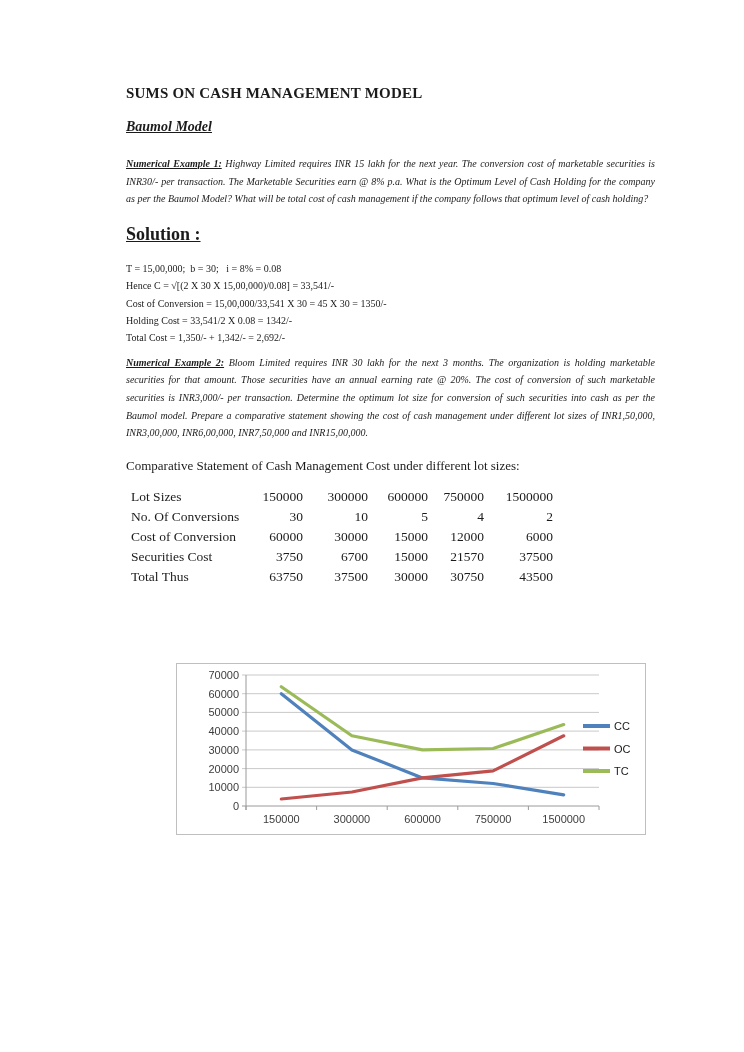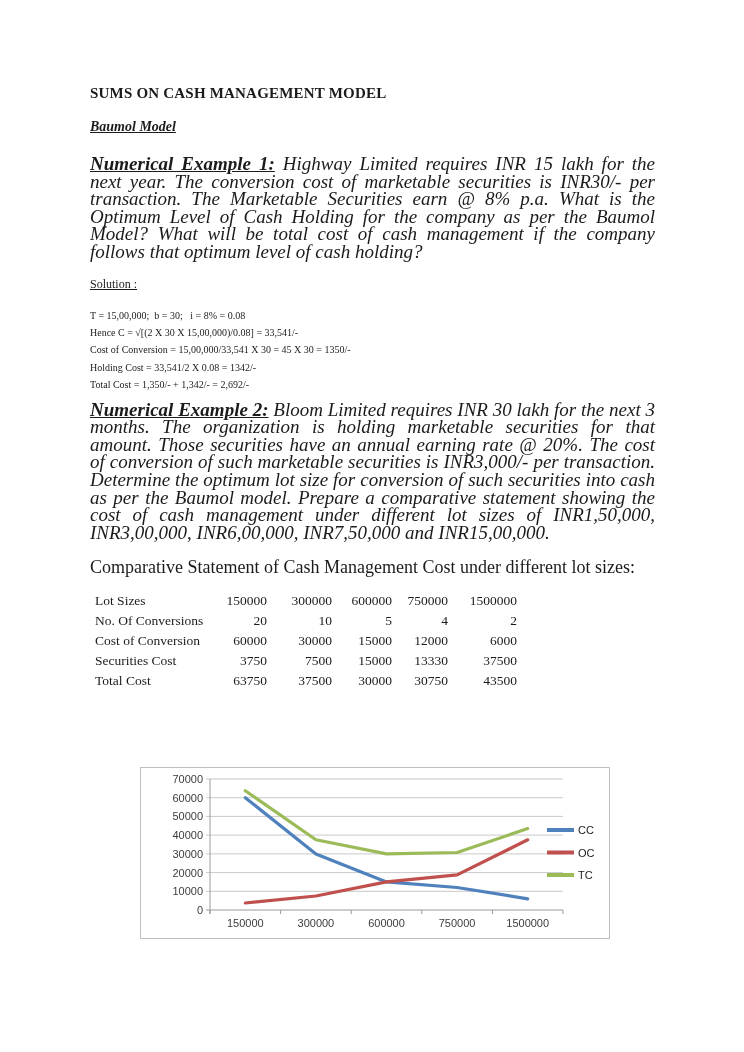--- a/index.html
+++ b/index.html
@@ -1,37 +1,37 @@
 <!DOCTYPE html>
 <html><head>
 <meta charset="utf-8">
 <style>
   html,body { margin:0; padding:0; }
   body {
     width:744px; height:1052px; background:#ffffff; overflow:hidden;
     font-family:"Liberation Serif", serif; color:#1b1b1b; position:relative;
   }
-  .page { padding:85px 89px 0 90px; }
+  .page { padding:85px 89px 0 90px;margin-left:36px; }
 
   .doc-title { font-size:15px; font-weight:bold; margin:0 0 17px 0; letter-spacing:.2px; }
   .section-heading { font-size:14px; font-weight:bold; font-style:italic;
     text-decoration:underline; margin:0 0 20px 0; }
 
-  .para { text-align:justify; font-size:19px; line-height:17.6px;
+  .para { text-align:justify; font-size:10px; line-height:17.6px;
     margin:0 0 16px 0; font-style:italic; }
   .ex-label { font-weight:bold; text-decoration:underline; }
 
-  .solution-heading { font-size:12px; font-weight:normal; text-decoration:underline;
+  .solution-heading { font-size:18px; font-weight:bold; text-decoration:underline;
     margin:0 0 15px 0; }
 
   .formulas { font-size:10px; line-height:17.4px; margin:0 0 7px 0; }
   .formulas.last { margin-bottom:16px; }
   .formula { white-space:pre-wrap; }
 
-  .caption { font-size:18px; margin:0 0 13px 0; }
+  .caption { font-size:13px; margin:0 0 13px 0; }
 
   table.cost-table { border-collapse:collapse; margin-left:5px; font-size:13.5px; }
   table.cost-table th, table.cost-table td { padding:0; height:20px; font-weight:normal; vertical-align:middle; }
   table.cost-table th { text-align:left; }
   table.cost-table td.num { text-align:right; }
 
   .chart-box { width:468px; height:170px; border:1px solid #bfbfbf;
     margin:76px 0 0 50px; position:relative; background:#fff; }
   .chart-box svg { display:block; }
   .tick { font-family:"Liberation Sans", sans-serif; font-size:11px; fill:#3d3d3d; }
@@ -82,44 +82,44 @@
       <tr>
         <th>Lot Sizes</th>
         <td class="num">150000</td>
         <td class="num">300000</td>
         <td class="num">600000</td>
         <td class="num">750000</td>
         <td class="num">1500000</td>
       </tr>
       <tr>
         <th>No. Of Conversions</th>
-        <td class="num">20</td>
+        <td class="num">30</td>
         <td class="num">10</td>
         <td class="num">5</td>
         <td class="num">4</td>
         <td class="num">2</td>
       </tr>
       <tr>
         <th>Cost of Conversion</th>
         <td class="num">60000</td>
         <td class="num">30000</td>
         <td class="num">15000</td>
         <td class="num">12000</td>
         <td class="num">6000</td>
       </tr>
       <tr>
         <th>Securities Cost</th>
         <td class="num">3750</td>
-        <td class="num">7500</td>
+        <td class="num">6700</td>
         <td class="num">15000</td>
-        <td class="num">13330</td>
+        <td class="num">21570</td>
         <td class="num">37500</td>
       </tr>
       <tr>
-        <th>Total Cost</th>
+        <th>Total Thus</th>
         <td class="num">63750</td>
         <td class="num">37500</td>
         <td class="num">30000</td>
         <td class="num">30750</td>
         <td class="num">43500</td>
       </tr>
     </tbody>
   </table>
 
   <div class="chart-box">

